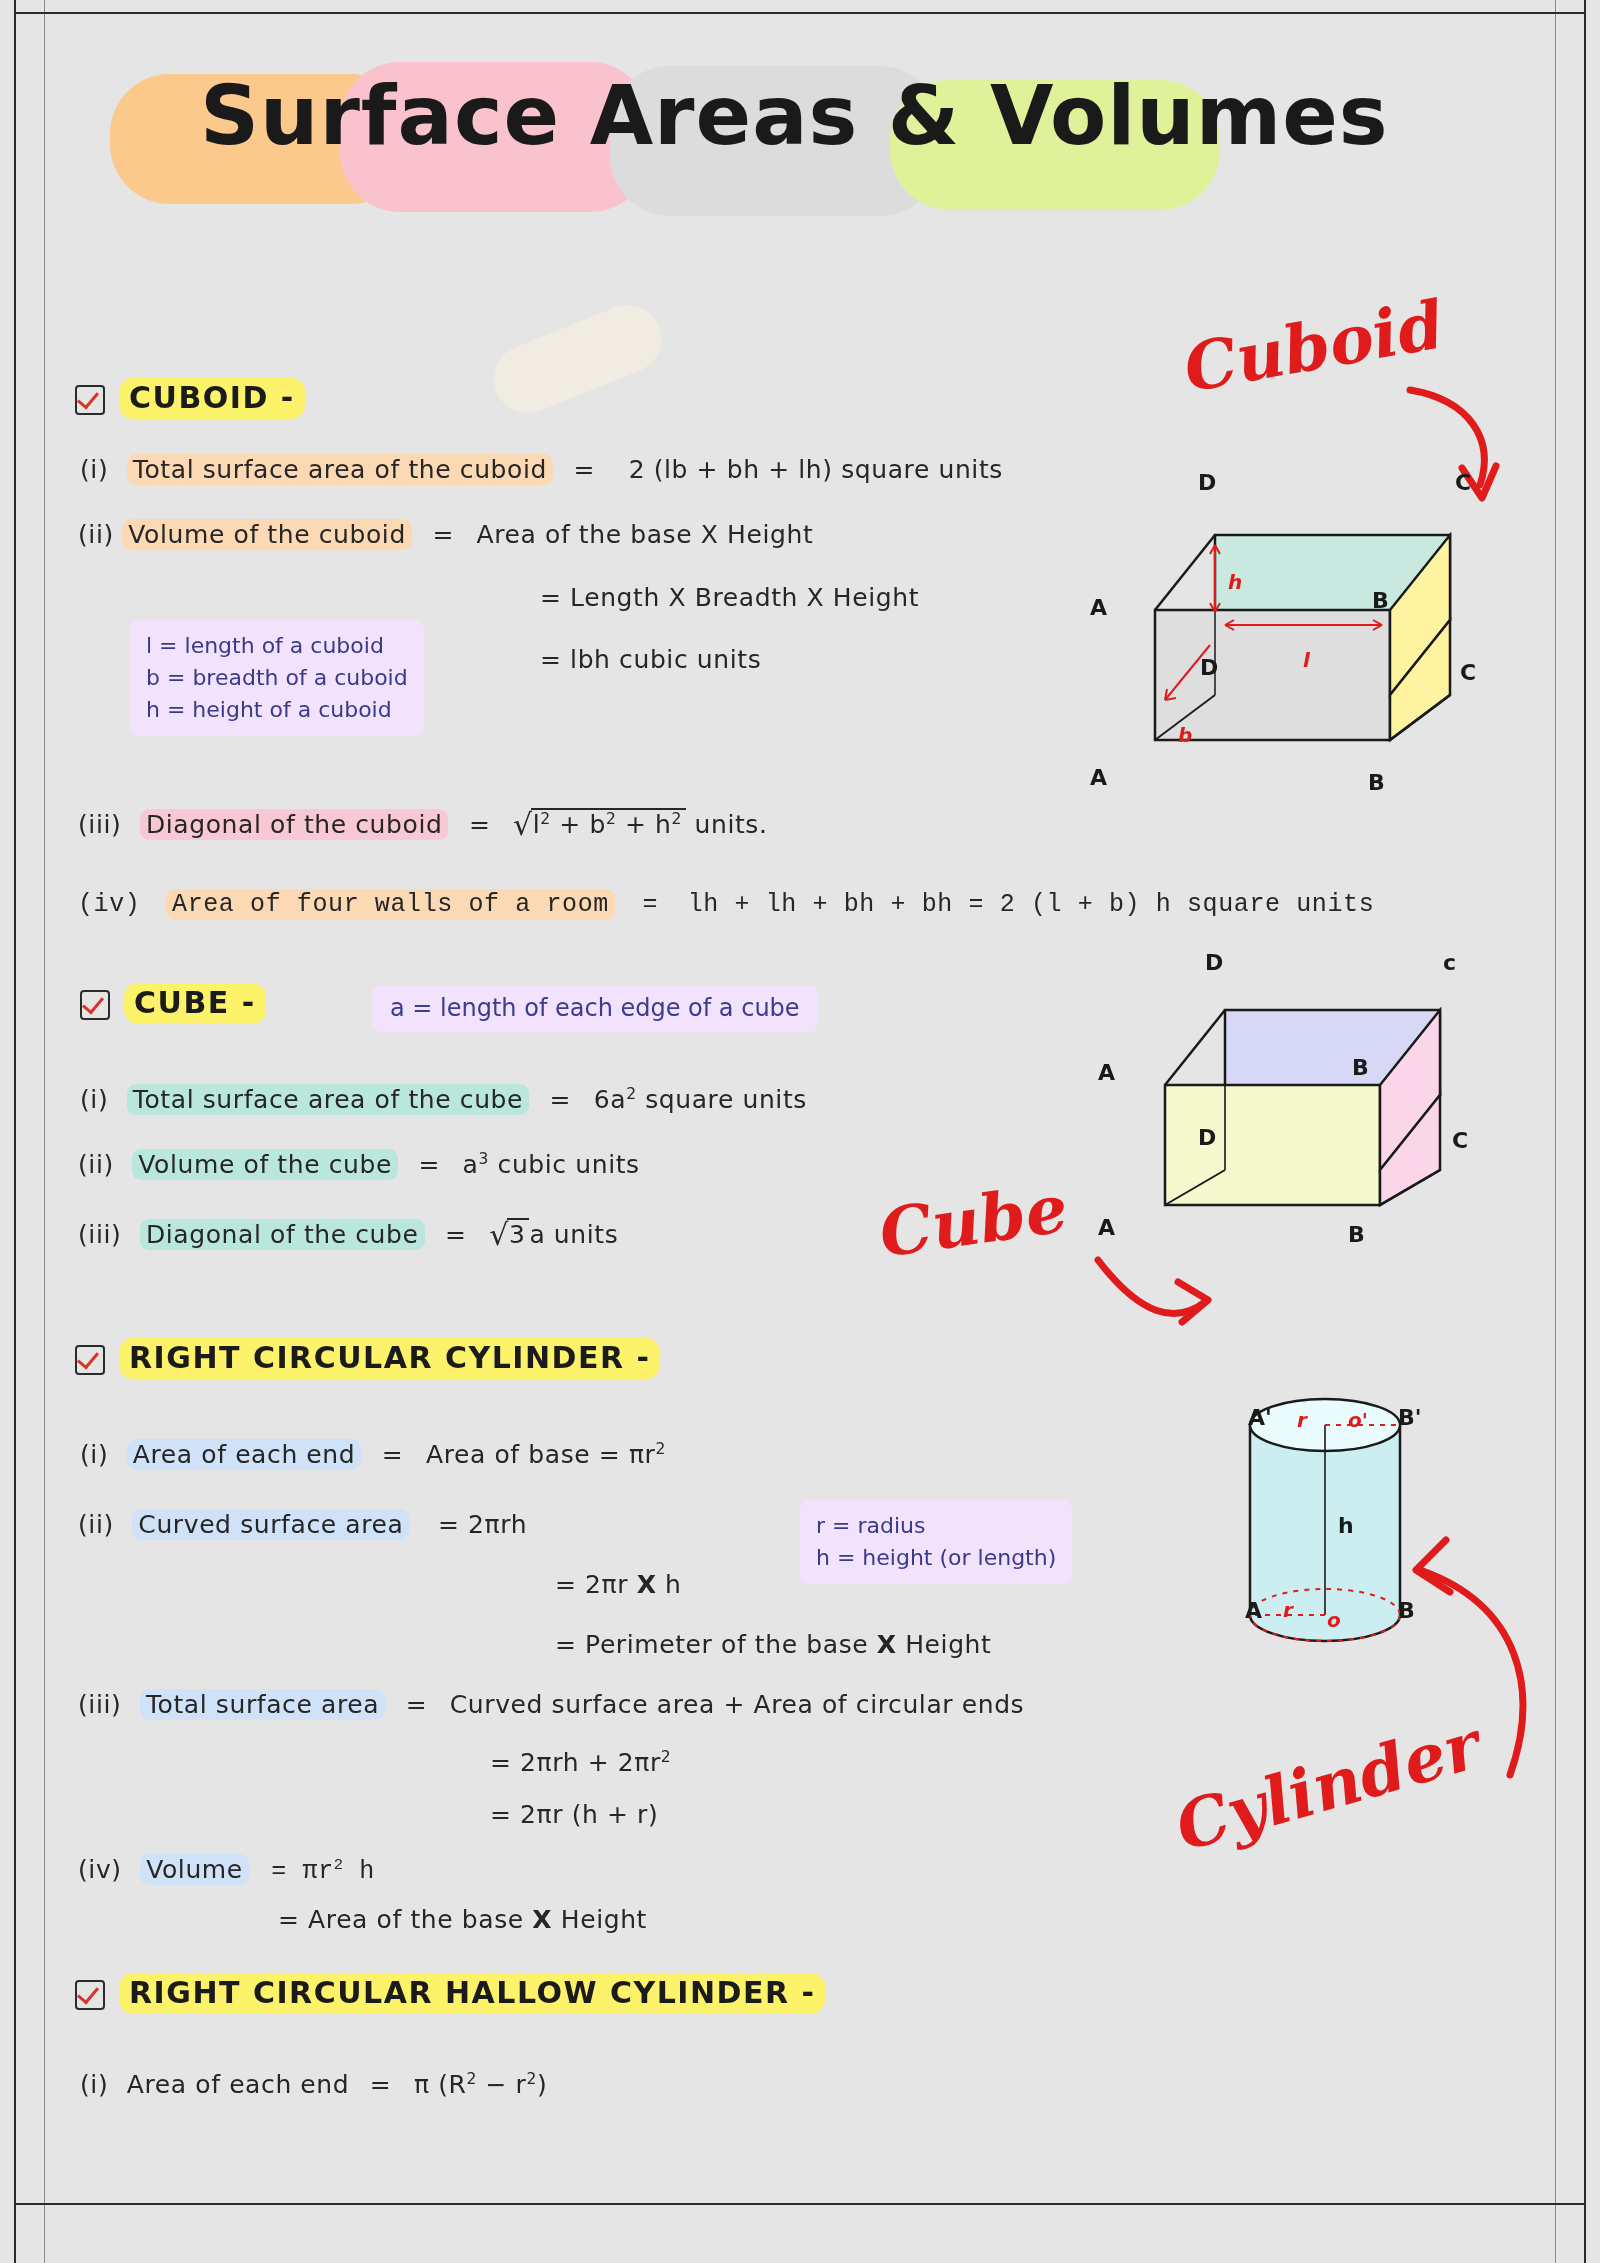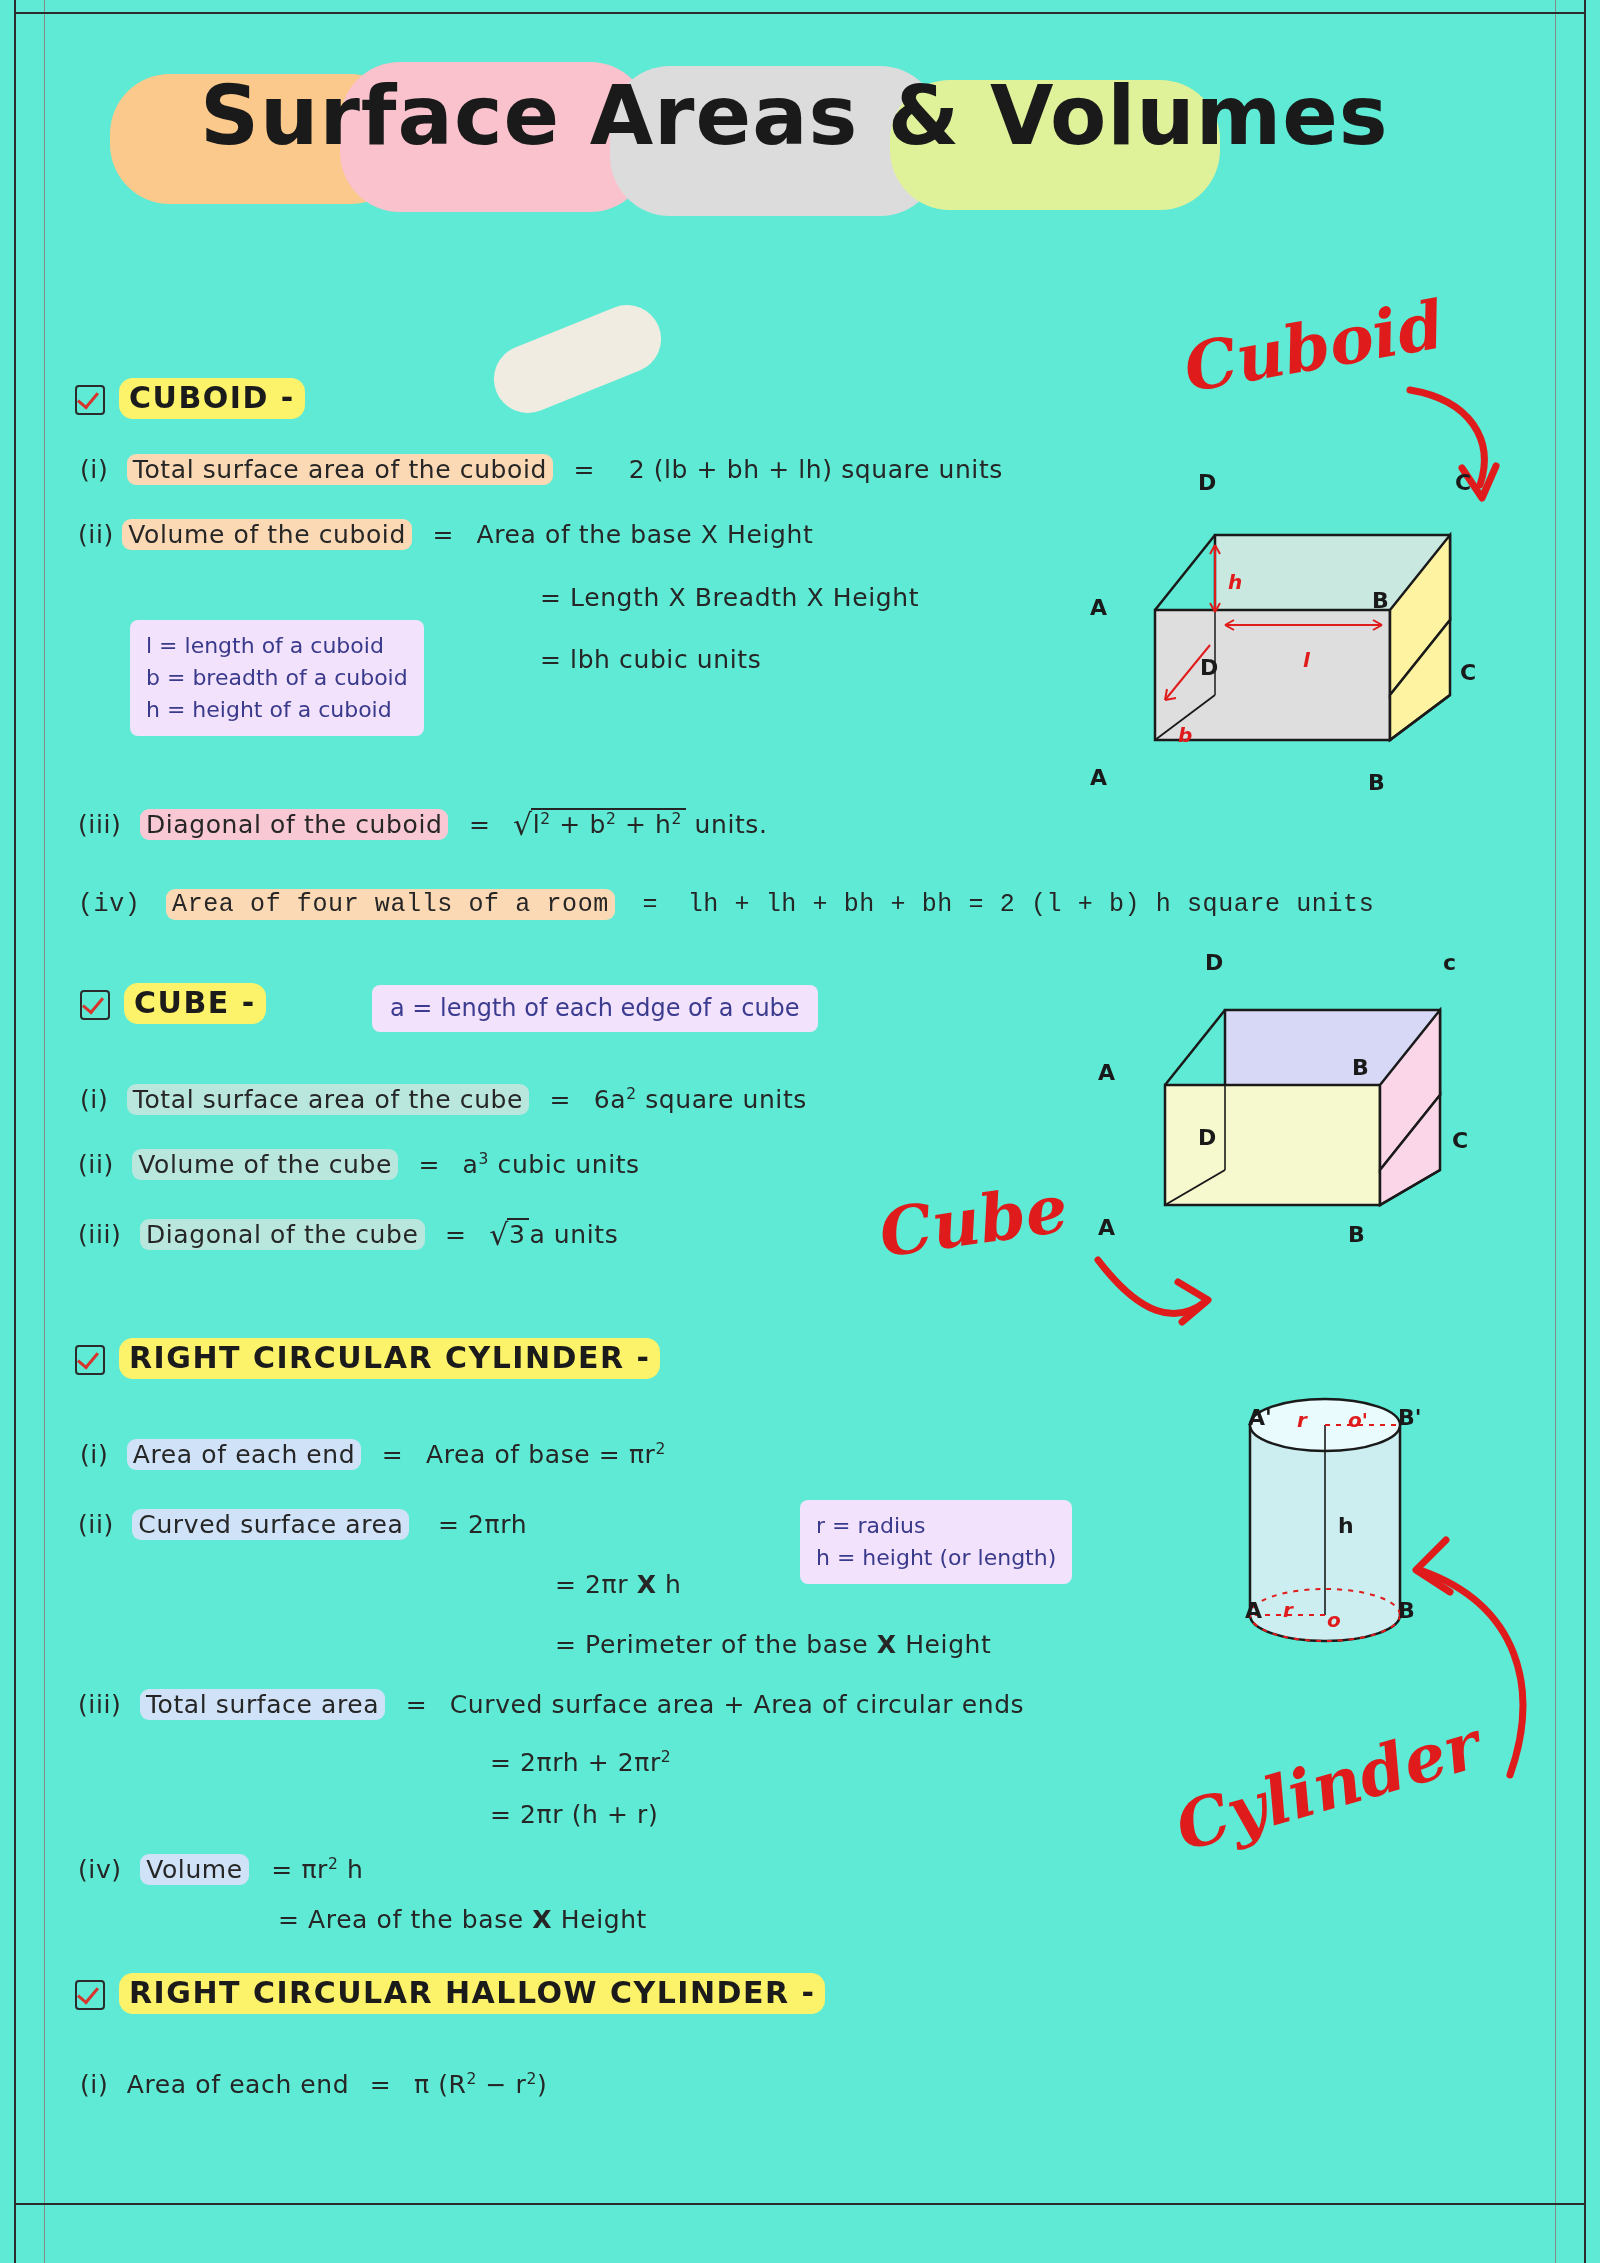--- a/index.html
+++ b/index.html
@@ -10,21 +10,21 @@
   body {
     width: 1600px;
     height: 2263px;
     position: relative;
     font-family: "DejaVu Sans", sans-serif;
     overflow: hidden;
   }
   .page {
     position: absolute;
     inset: 0;
-    background: #5eead4;
+    background: #e5e5e5;
   }
   
   .edge-left-1 { position:absolute; left:14px; top:0; bottom:0; width:2px; background:#2b2b2b; }
   .edge-left-2 { position:absolute; left:44px; top:0; bottom:0; width:1px; background:#8a8a8a; }
   .edge-right-1 { position:absolute; right:14px; top:0; bottom:0; width:2px; background:#2b2b2b; }
   .edge-right-2 { position:absolute; right:44px; top:0; bottom:0; width:1px; background:#8a8a8a; }
   .edge-top { position:absolute; left:14px; right:14px; top:12px; height:2px; background:#2b2b2b; }
   .edge-bottom { position:absolute; left:14px; right:14px; bottom:58px; height:2px; background:#2b2b2b; }
 
   
@@ -397,21 +397,21 @@
     <span class="hl-blue" style="margin-left:10px;">Total surface area</span>
     <span style="margin-left:12px;">=</span>
     <span style="margin-left:14px;">Curved surface area + Area of circular ends</span>
   </div>
   <div class="line" style="left:490px; top:1748px;">= 2πrh + 2πr<sup>2</sup></div>
   <div class="line" style="left:490px; top:1800px;">= 2πr (h + r)</div>
 
   <div class="line" style="left:78px; top:1855px;">
     <span class="num">(iv)</span>
     <span class="hl-blue" style="margin-left:10px;">Volume</span>
-    <span style="margin-left:14px;">= πr<sup>2</sup> h</span>
+    <span style="margin-left:14px;font-family:Liberation Mono, monospace;">= πr<sup>2</sup> h</span>
   </div>
   <div class="line" style="left:278px; top:1905px;">= Area of the base <span class="bold">X</span> Height</div>
 
   <svg class="fig" style="left:1220px; top:1390px;" width="210" height="300" viewBox="0 0 210 300">
     <path d="M30,35 L30,225 A75,26 0 0 0 180,225 L180,35 Z" fill="#cdeef0" stroke="#1a1a1a" stroke-width="2.5"></path>
     <ellipse cx="105" cy="35" rx="75" ry="26" fill="#e9fbfc" stroke="#1a1a1a" stroke-width="2.5"></ellipse>
     <ellipse cx="105" cy="225" rx="75" ry="26" fill="none" stroke="#e01b1b" stroke-width="2" stroke-dasharray="5,6"></ellipse>
     <line x1="105" y1="35" x2="105" y2="225" stroke="#1a1a1a" stroke-width="1.6"></line>
     <line x1="105" y1="35" x2="180" y2="35" stroke="#e01b1b" stroke-width="2" stroke-dasharray="5,6"></line>
     <line x1="105" y1="225" x2="35" y2="225" stroke="#e01b1b" stroke-width="2" stroke-dasharray="5,6"></line>

